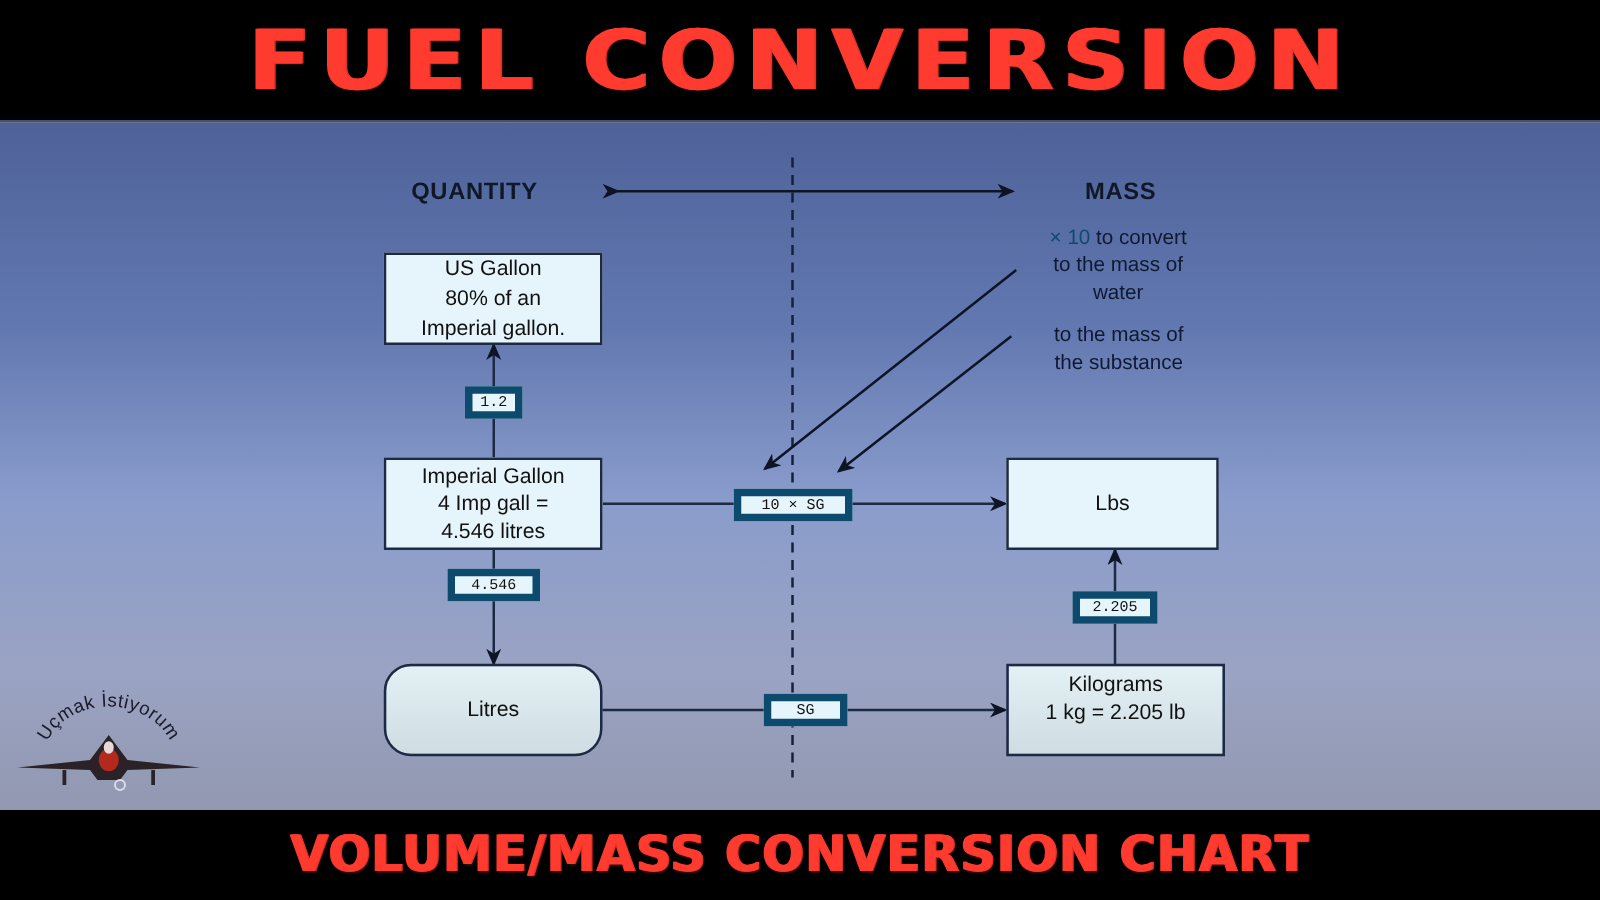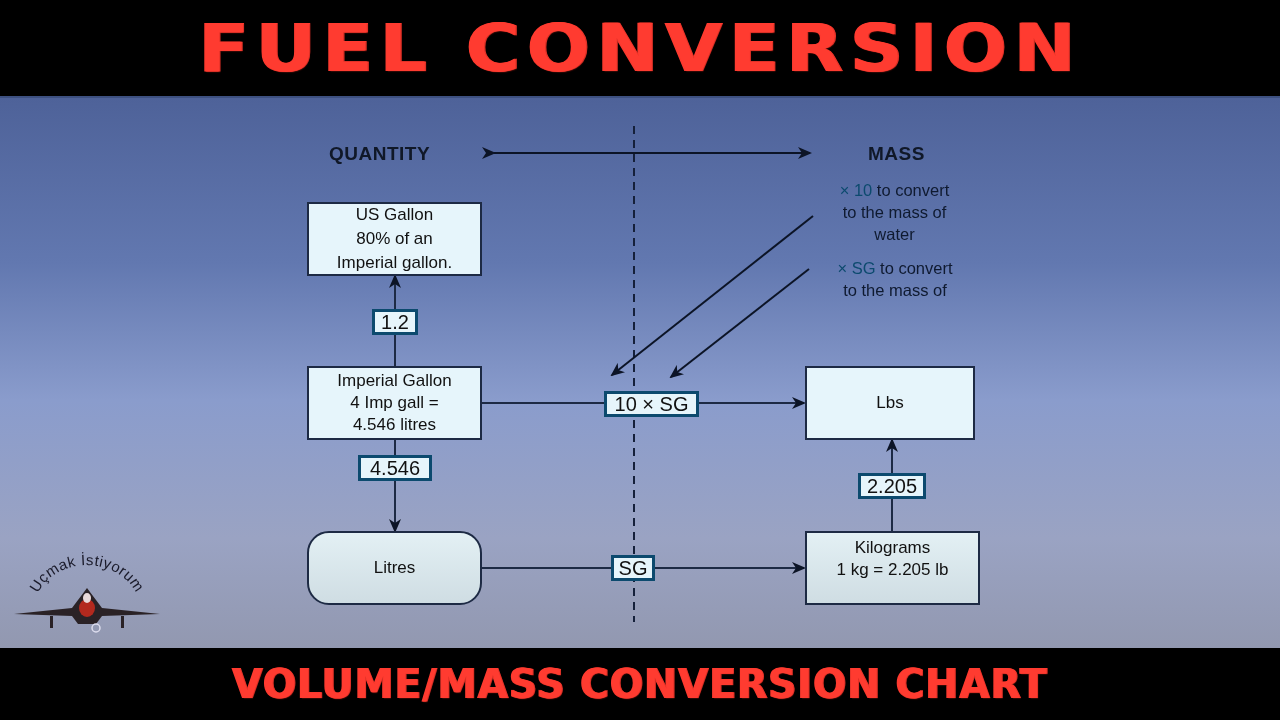--- a/index.html
+++ b/index.html
@@ -33,22 +33,22 @@
   }
 
   .node {
     position: absolute; border: 2px solid #1d2a44; background: #e6f5fb;
     display: flex; flex-direction: column; align-items: center; justify-content: center;
     text-align: center; font-size: 17px; line-height: 22px; color: #111;
   }
   .node.shade { background: linear-gradient(to bottom, #e3f0f4, #cfdde3); }
 
   .factor {
-    position: absolute; border: 3px solid #0c4a6e; background: #e6f5fb;
-    font-size: 20px; color: #111; display: flex; align-items: center; justify-content: center;
+    position: absolute; border: 6px solid #0c4a6e; background: #e6f5fb;
+    font-size: 12px; color: #111; display: flex; align-items: center; justify-content: center; font-family: Liberation Mono, monospace;
   }
 
   .note {
     position: absolute; text-align: center; font-size: 16.5px; line-height: 22px; color: #0f1a30;
   }
   .note .hl { color: #0c4a6e; }
 
   .logo { position: absolute; left: 12px; top: 548px; width: 150px; height: 88px; }
 </style>
 </head>
@@ -108,33 +108,33 @@
   <span>Lbs</span>
 </div>
 
 <div class="node shade" style="left:805px; top:531px; width:175px; height:74px; justify-content:flex-start; padding:4px 0 3px;">
   <span>Kilograms</span>
   <span>1 kg = 2.205 lb</span>
 </div>
 
 <div class="factor" style="left:372px; top:309px; width:46px; height:26px;">1.2</div>
 <div class="factor" style="left:358px; top:455px; width:74px; height:26px;">4.546</div>
-<div class="factor" style="left:604px; top:391px; width:95px; height:26px;">10 × SG</div>
-<div class="factor" style="left:611px; top:555px; width:44px; height:26px;">SG</div>
+<div class="factor" style="left:587px; top:391px; width:95px; height:26px;">10 × SG</div>
+<div class="factor" style="left:611px; top:555px; width:67px; height:26px;">SG</div>
 <div class="factor" style="left:858px; top:473px; width:68px; height:26px;">2.205</div>
 
 <div class="note" style="left:812px; top:179px; width:165px;">
   <div><span class="hl">× 10</span><span> to convert</span></div>
   <div>to the mass of</div>
   <div>water</div>
 </div>
 
 <div class="note" style="left:810px; top:257px; width:170px;">
-  <div><span class="hl">× SG</span><span> to convert</span></div>
   <div>to the mass of</div>
+  <div>the substance</div>
 </div>
 
 <div class="logo">
   <svg width="150" height="88" viewBox="0 0 150 88">
     <defs>
         <path id="arcp" d="M22,62 A52,44 0 0,1 128,62"></path>
       </defs>
     <text font-size="15" fill="#1a1a2a" font-family="Liberation Sans, sans-serif" letter-spacing="0.5">
       <textPath href="#arcp" startOffset="50%" text-anchor="middle">Uçmak İstiyorum</textPath>
     </text>

